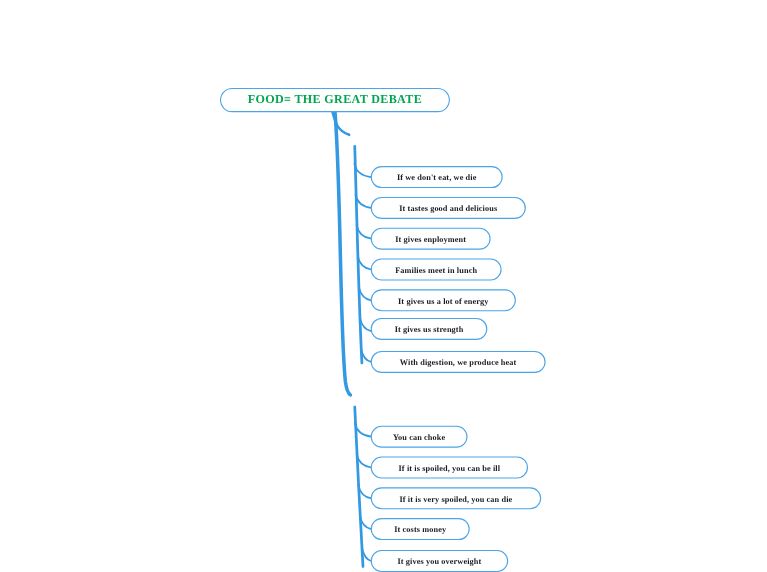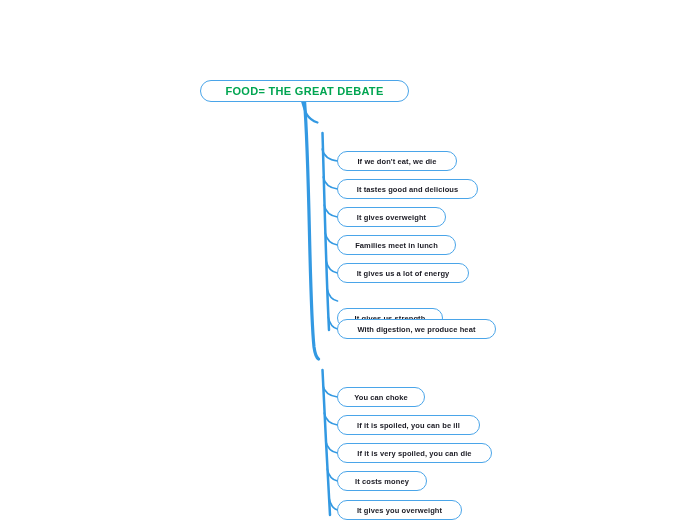--- a/index.html
+++ b/index.html
@@ -2,21 +2,21 @@
 <html style="--canvas-bg: #ffffff; --node-fill: #ffffff; --node-border: #4aa5e9; --connector: #3399e2; --root-text: #00a551; --favour-text: #0d74ba; --against-text: #d2123f; --child-text: #191922;"><head>
 <meta charset="utf-8">
 <style>
   html, body { margin: 0; padding: 0; background: #ffffff; }
   .page {
     position: relative;
     width: 631px;
     height: 520px;
     background: var(--canvas-bg, #ffffff);
     overflow: hidden;
-    font-family: Liberation Sans, sans-serif;
+    font-family: Liberation Serif, serif;
   }
   svg.links {
     position: absolute;
     inset: 0;
     width: 697px;
     height: 520px;
     pointer-events: none;
   }
   svg.links path {
     fill: none;
@@ -90,29 +90,29 @@
   </div>
 
 
   <div class="node leaf" style="left:337px; top:151px; width:120px; height:20px">
     <span>If we don't eat, we die</span>
   </div>
   <div class="node leaf" style="left:337px; top:179px; width:141px; height:20px">
     <span>It tastes good and delicious</span>
   </div>
   <div class="node leaf" style="left:337px; top:207px; width:109px; height:20px">
-    <span>It gives overweight</span>
+    <span>It gives enployment</span>
   </div>
   <div class="node leaf" style="left:337px; top:235px; width:119px; height:20px">
     <span>Families meet in lunch</span>
   </div>
   <div class="node leaf" style="left:337px; top:263px; width:132px; height:20px">
     <span>It gives us a lot of energy</span>
   </div>
-  <div class="node leaf" style="left:337px; top:308px; width:106px; height:20px">
+  <div class="node leaf" style="left:337px; top:289px; width:106px; height:20px">
     <span>It gives us strength</span>
   </div>
   <div class="node leaf" style="left:337px; top:319px; width:159px; height:20px">
     <span>With digestion, we produce heat</span>
   </div>
 
 
   <div class="node leaf" style="left:337px; top:387px; width:88px; height:20px">
     <span>You can choke</span>
   </div>

